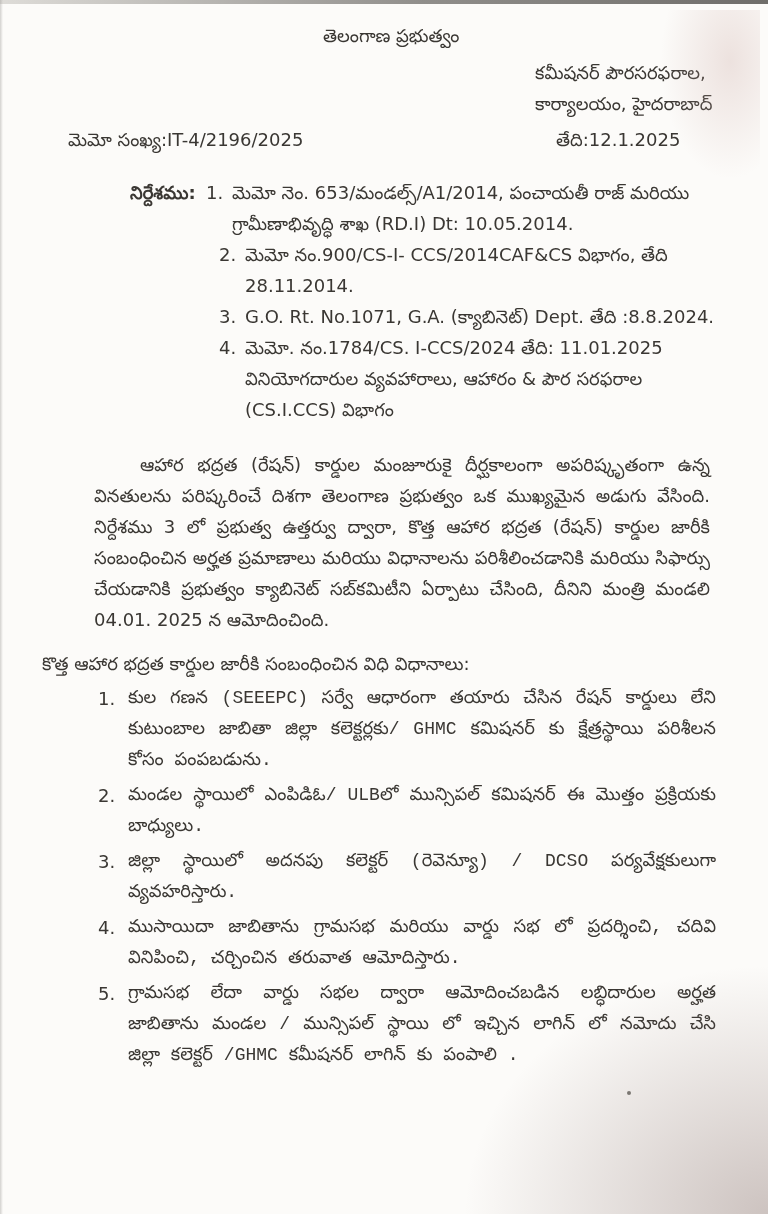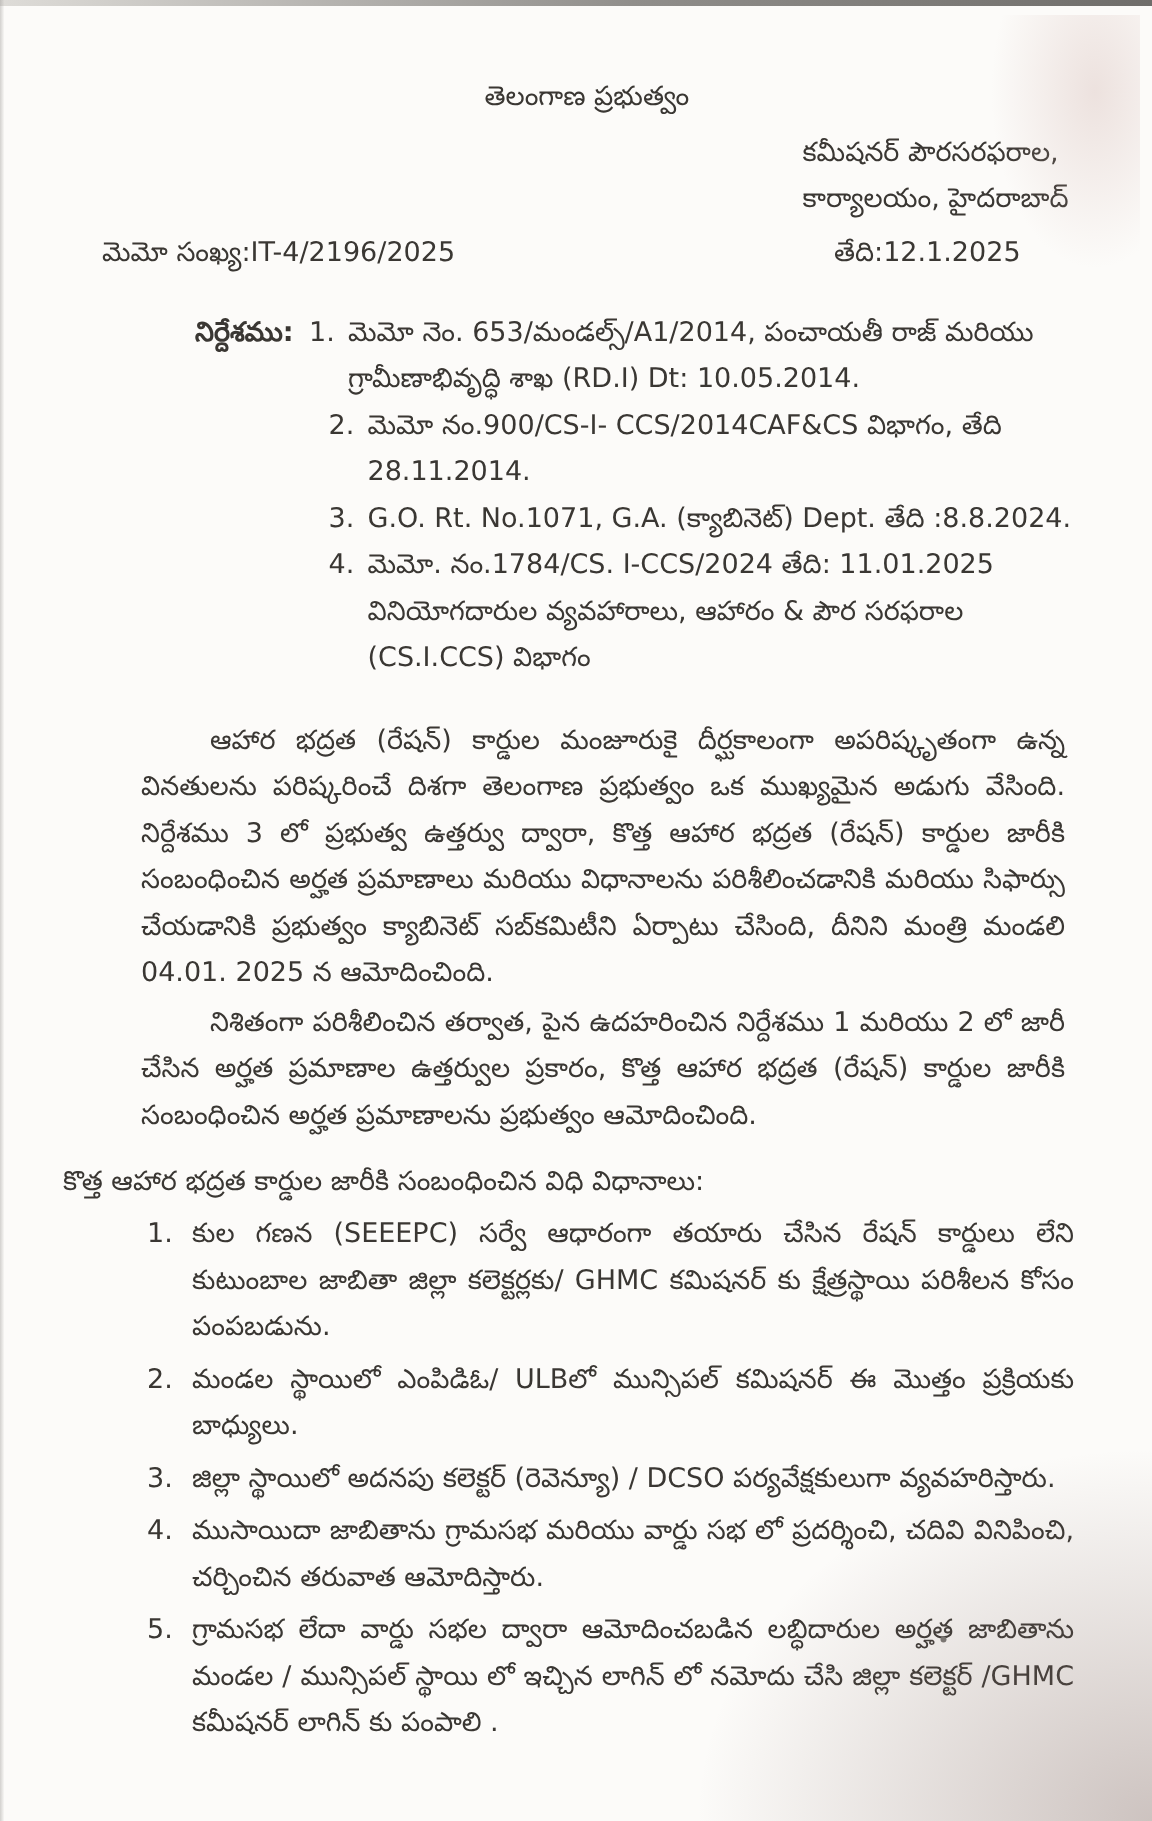--- a/index.html
+++ b/index.html
@@ -23,21 +23,21 @@
     background:linear-gradient(to right,#dedcd8,#908e8b 55%,#6f6d6a);}
   .edge-left{position:absolute;left:0;top:0;bottom:0;width:3px;
     background:linear-gradient(to right,rgba(160,158,155,.45),rgba(160,158,155,0));}
   .smudge-tr{position:absolute;top:10px;right:8px;width:100px;height:170px;
     background:radial-gradient(ellipse at 70% 30%,rgba(204,172,166,.32),rgba(204,172,166,0) 70%);}
   .shadow-br{position:absolute;right:0;bottom:0;width:330px;height:270px;
     background:radial-gradient(ellipse at 100% 100%,rgba(128,104,99,.38),rgba(128,104,99,0) 65%);}
   .speck{position:absolute;left:627px;top:1091px;width:4px;height:4px;border-radius:50%;background:#7a7672;}
 
   
-  .org-block{padding-top:20px;margin-left:323px;margin-top:29px;}
+  .org-block{padding-top:20px;margin-left:323px;}
   .office-block{margin-top:6px;margin-left:535px;}
   .memo-row{position:relative;margin-top:5px;margin-left:68px;height:31px;}
   .memo-date{position:absolute;left:488px;top:0;}
 
   .label{font-weight:700;}
 
   
   .subject{display:flex;margin:22px 55px 0 130px;font-weight:600;}
   .subject-label{flex:none;width:72px;}
   .subject-text{flex:1;padding-left:4px;}
@@ -51,21 +51,21 @@
 
   
   .body-paragraphs{margin:24px 58px 0 78px;}
   .para{margin:0 0 2px 16px;text-align:justify;text-indent:46px;}
 
   
   .proc-heading{margin:13px 55px 4px 42px;font-weight:400;}
   .proc-list{margin:0 52px 0 98px;}
   .proc-item{display:flex;margin-bottom:4px;}
   .proc-no{flex:none;width:30px;}
-  .proc-text{flex:1;text-align:justify;}
+  .proc-text{flex:1;text-align:justify;font-family:Liberation Mono, monospace;}
 </style>
 </head>
 <body>
 
 <div class="page">
 
   <div class="scan-top"></div>
   <div class="edge-left"></div>
   <div class="smudge-tr"></div>
   <div class="shadow-br"></div>
@@ -105,21 +105,20 @@
       </div>
         <div class="ref-item">
         <span class="ref-no">4.</span>
         <span class="ref-text">మెమో.  నం.1784/CS. I-CCS/2024 తేది: 11.01.2025 వినియోగదారుల వ్యవహారాలు, ఆహారం &amp; పౌర సరఫరాల (CS.I.CCS) విభాగం</span>
       </div>
       </div>
   </section>
 
   <section class="body-paragraphs">
       <p class="para">ఆహార భద్రత (రేషన్) కార్డుల మంజూరుకై దీర్ఘకాలంగా అపరిష్కృతంగా ఉన్న  వినతులను పరిష్కరించే దిశగా తెలంగాణ ప్రభుత్వం ఒక ముఖ్యమైన అడుగు వేసింది.  నిర్దేశము 3 లో ప్రభుత్వ ఉత్తర్వు ద్వారా, కొత్త ఆహార భద్రత (రేషన్) కార్డుల జారీకి సంబంధించిన అర్హత ప్రమాణాలు మరియు విధానాలను పరిశీలించడానికి మరియు సిఫార్సు చేయడానికి ప్రభుత్వం క్యాబినెట్ సబ్‌కమిటీని ఏర్పాటు చేసింది, దీనిని మంత్రి మండలి 04.01. 2025 న ఆమోదించింది.</p>
-      <p class="para">నిశితంగా పరిశీలించిన తర్వాత, పైన ఉదహరించిన నిర్దేశము 1 మరియు 2 లో జారీ చేసిన అర్హత ప్రమాణాల ఉత్తర్వుల ప్రకారం, కొత్త ఆహార భద్రత (రేషన్) కార్డుల జారీకి సంబంధించిన అర్హత ప్రమాణాలను ప్రభుత్వం ఆమోదించింది.</p>
     </section>
 
   <div class="proc-heading">కొత్త ఆహార భద్రత  కార్డుల జారీకి సంబంధించిన  విధి విధానాలు:</div>
 
   <section class="proc-list">
       <div class="proc-item">
       <span class="proc-no">1.</span>
       <span class="proc-text">కుల గణన (SEEEPC) సర్వే ఆధారంగా తయారు చేసిన రేషన్ కార్డులు లేని కుటుంబాల జాబితా జిల్లా కలెక్టర్లకు/ GHMC కమిషనర్ కు క్షేత్రస్థాయి పరిశీలన కోసం పంపబడును.</span>
     </div>
       <div class="proc-item">

